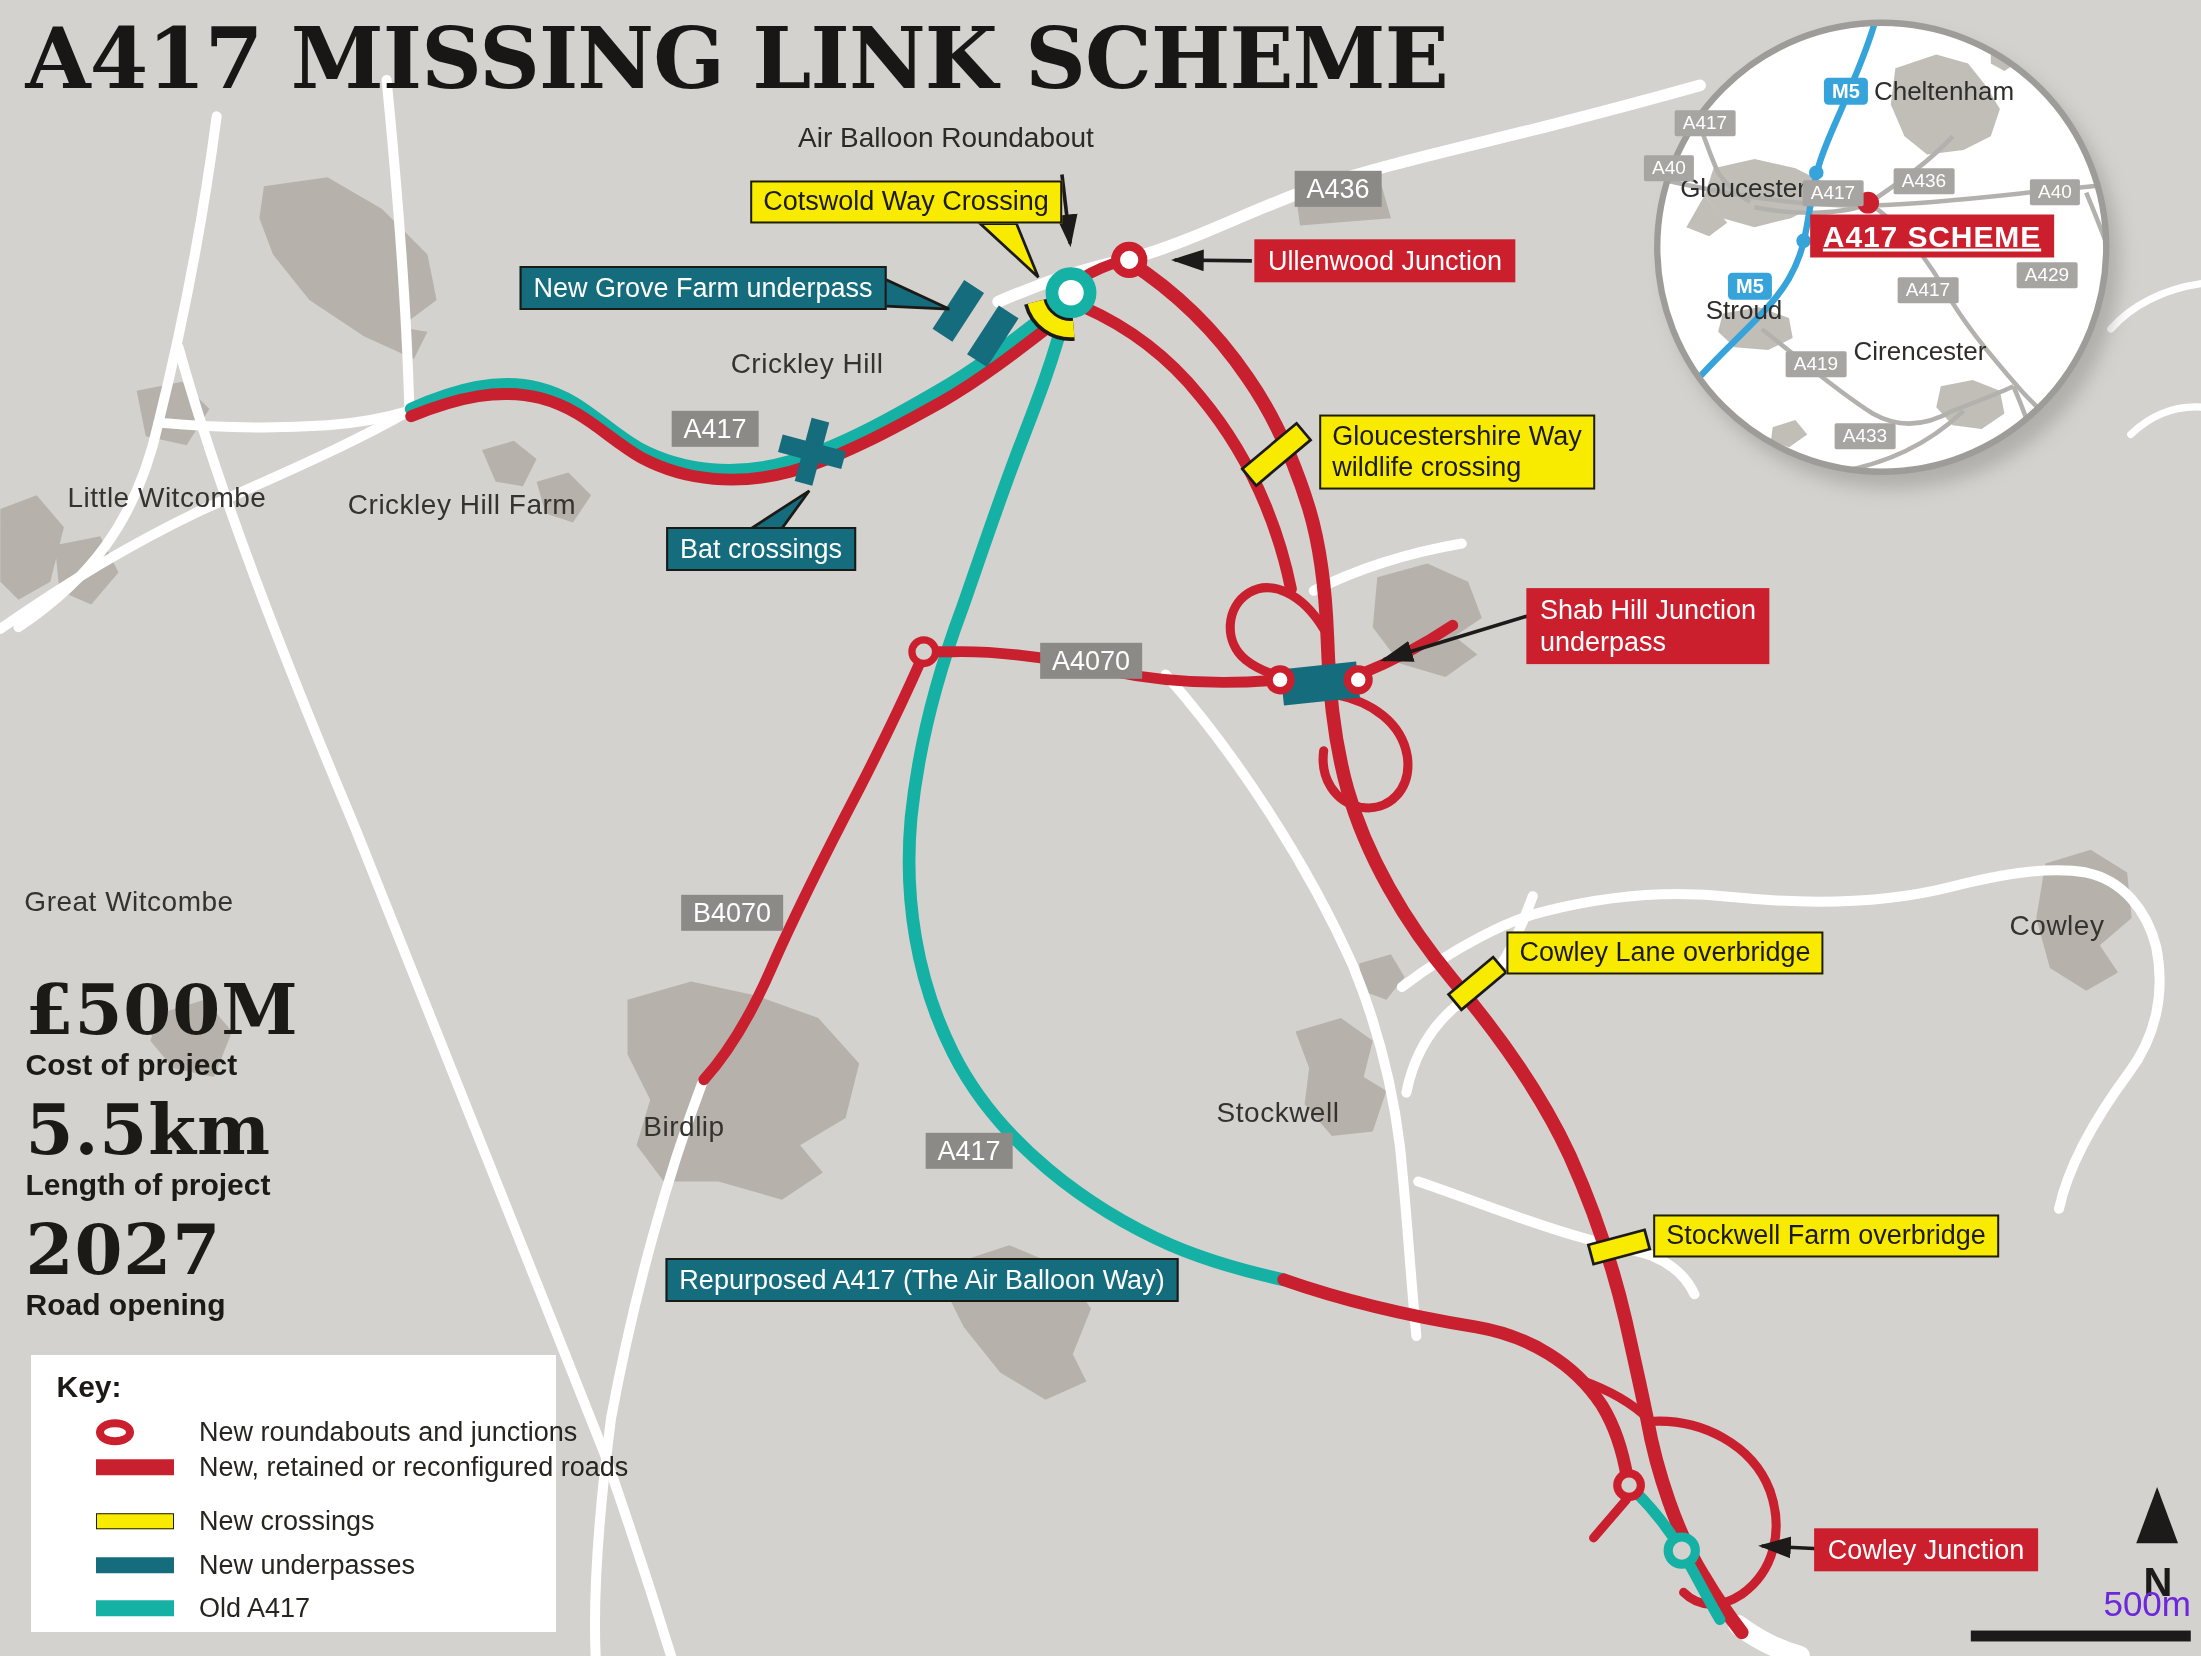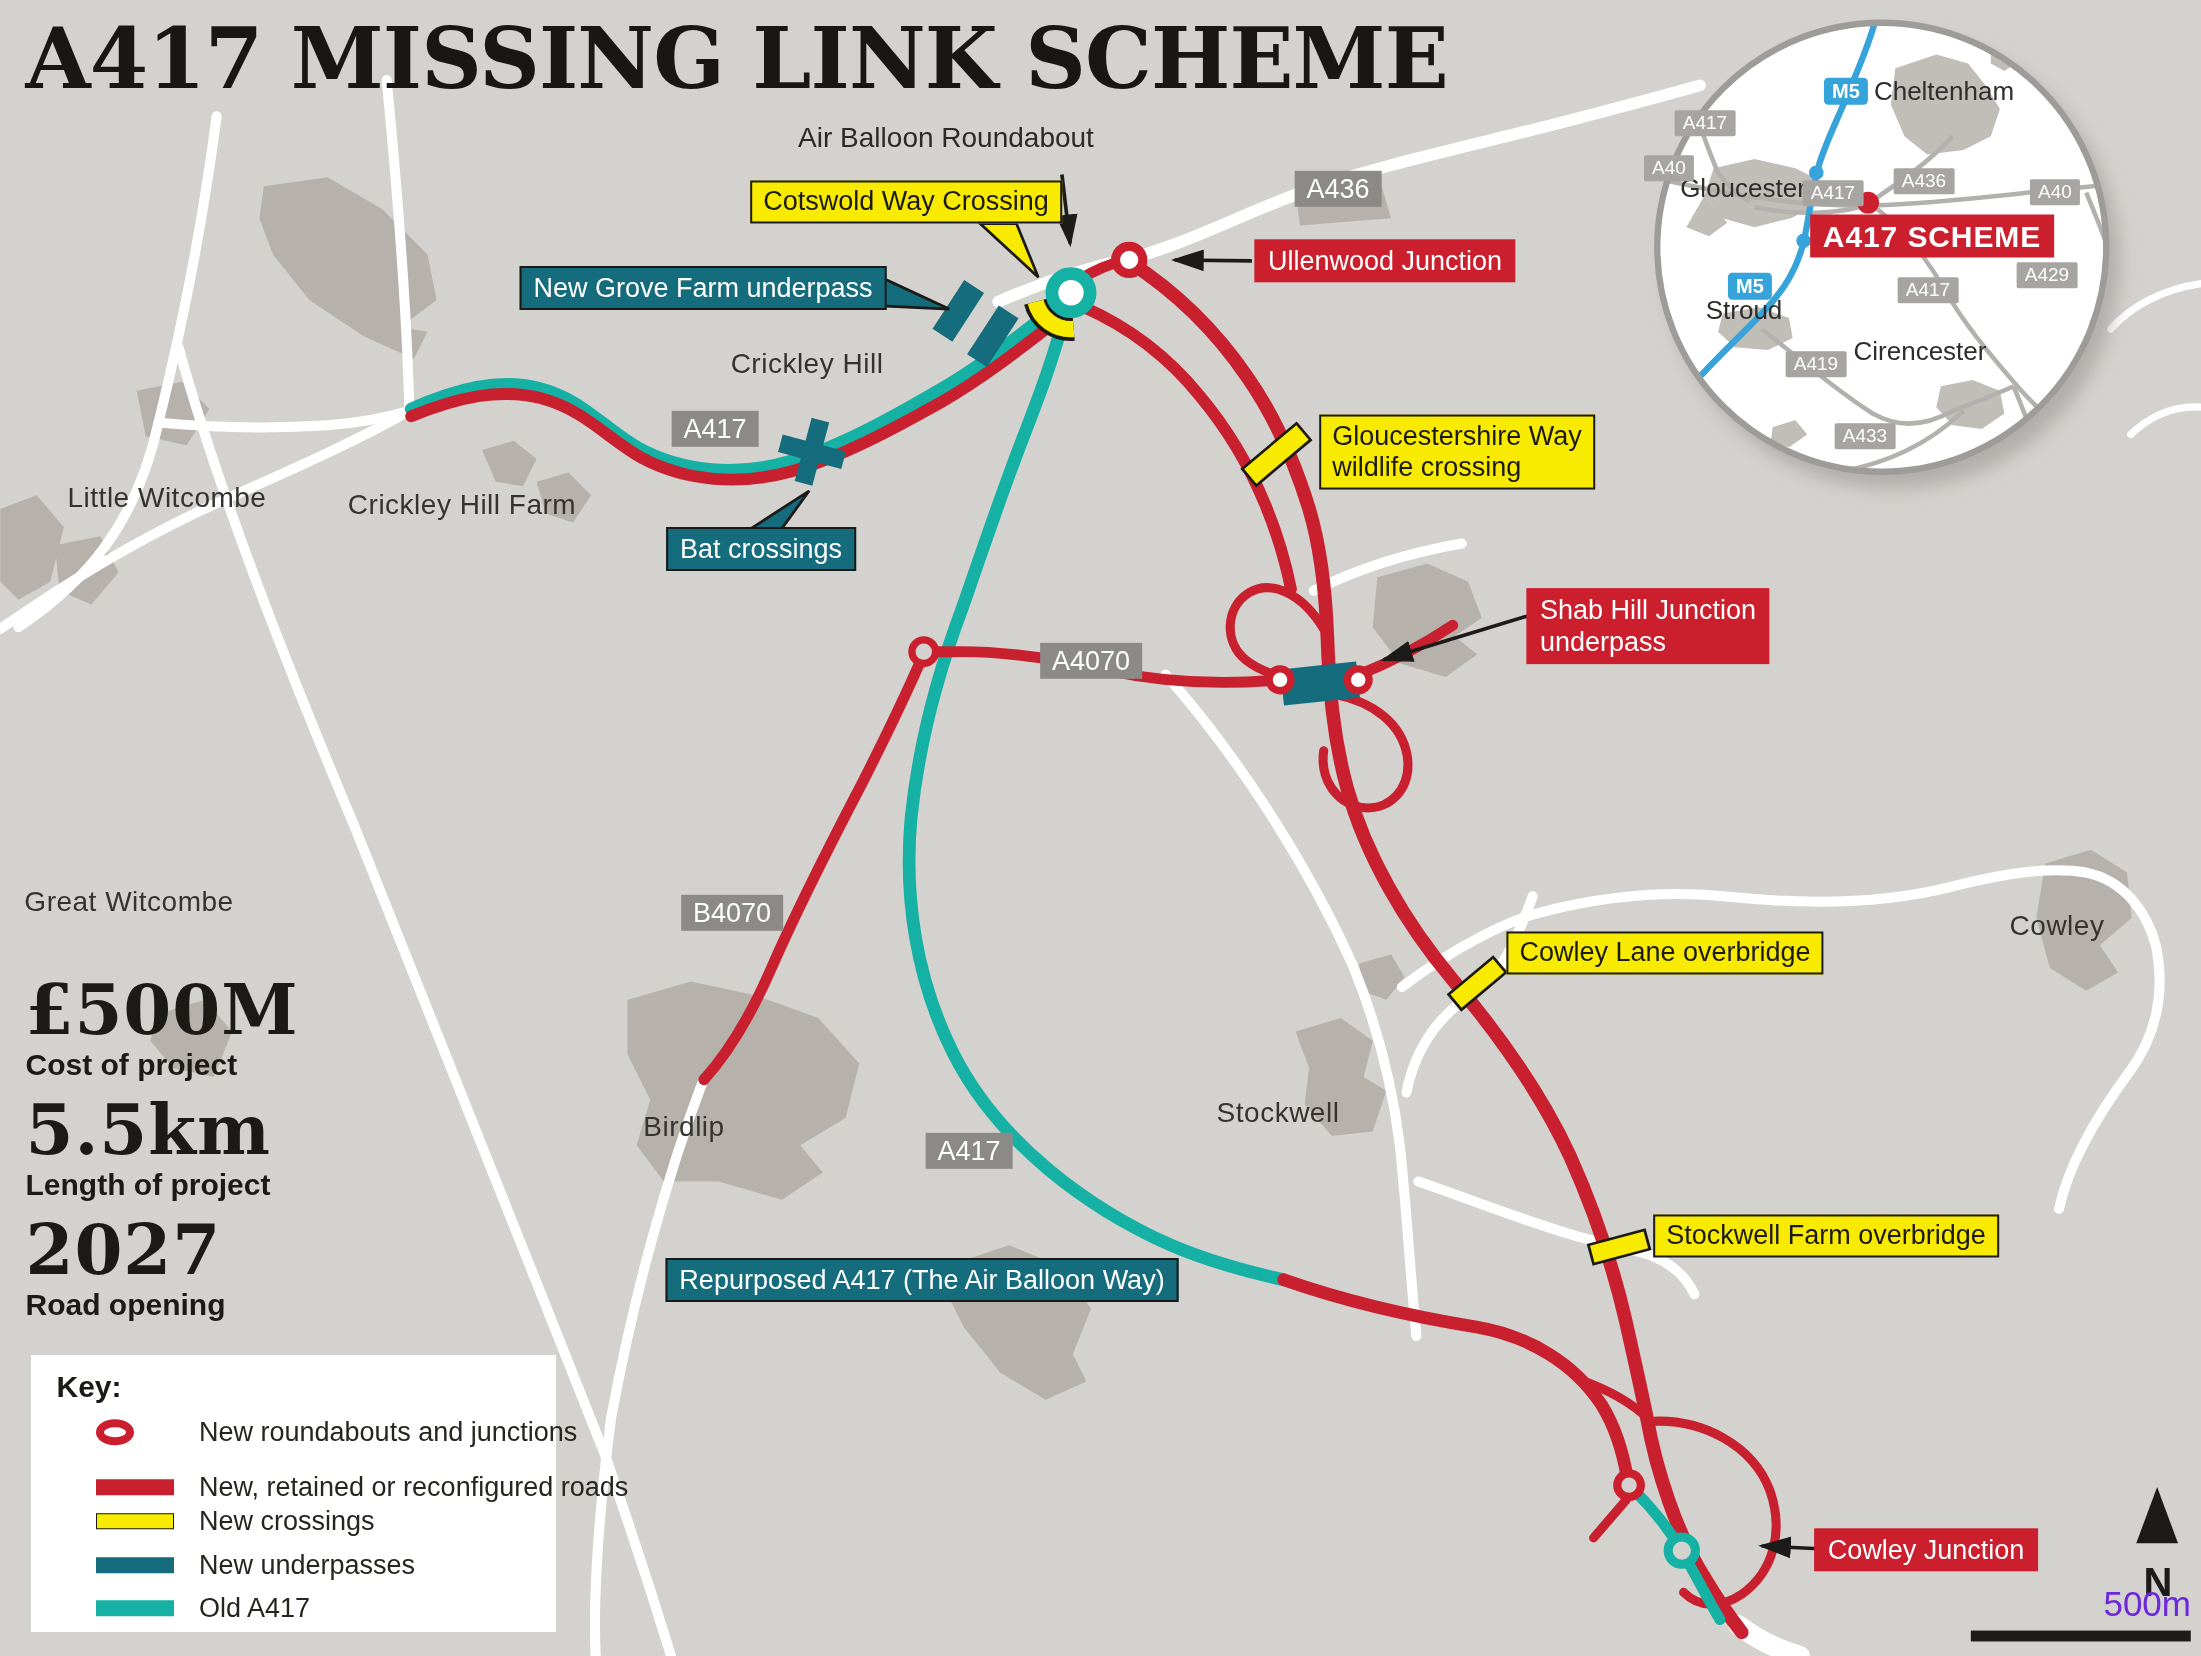--- a/index.html
+++ b/index.html
@@ -27,21 +27,21 @@
   .krow{position:absolute;left:0;height:36px;}
   .ksw{position:absolute;left:65px;top:50%;transform:translateY(-50%);}
   .klabel{position:absolute;left:168px;top:50%;transform:translateY(-50%);
           font-size:27px;color:#26251f;white-space:nowrap;}
   .sw-bar{width:78px;height:15.5px;}
   .sw-ring{width:38px;height:25.5px;border:8.2px solid #cb1f2e;border-radius:50%;box-sizing:border-box;}
   .icity{font-size:26px;color:#2e2d2b;white-space:nowrap;}
   .iglabel{background:#a7a5a1;color:#fff;font-size:19px;padding:1.8px 8.2px;white-space:nowrap;border-radius:1.8px;}
   .m5box{background:#36a4db;color:#fff;font-size:20px;font-weight:bold;padding:1.8px 8.2px;border-radius:4.5px;margin-top:44px;}
   #scheme{background:#cb1f2e;color:#fff;font-weight:bold;font-size:30px;
-          padding:4.5px 12.7px;white-space:nowrap;letter-spacing:0.9px;}
+          padding:4.5px 12.7px;white-space:nowrap;letter-spacing:0.9px;text-decoration:underline;}
   #northN{font-size:40px;font-weight:bold;color:#1c1b1a;}
   #scaleTxt{font-size:35px;font-weight:normal;color:#6d28d9;transform:translateX(-100%);}
   .two{text-align:left;}
   .two span{display:block;}
 </style>
 </head>
 <body>
 
 <div id="stage">
 
@@ -208,21 +208,21 @@
     <div class="v">2027</div>
     <div class="l">Road opening</div>
   </div>
 
   <div id="keybox" class="abs">
     <div class="kh">Key:</div>
     <div class="krow" style="top:59px;width:100%">
       <span class="ksw sw-ring"></span>
       <span class="klabel">New roundabouts and junctions</span>
     </div>
-    <div class="krow" style="top:114px;width:100%">
+    <div class="krow" style="top:94px;width:100%">
       <span class="ksw sw-bar" style="background:#c8202e"></span>
       <span class="klabel">New, retained or reconfigured roads</span>
     </div>
     <div class="krow" style="top:148px;width:100%">
       <span class="ksw sw-bar" style="background:#f8eb00;border:1.8px solid #1c1a17;box-sizing:border-box"></span>
       <span class="klabel">New crossings</span>
     </div>
     <div class="krow" style="top:192px;width:100%">
       <span class="ksw sw-bar" style="background:#156c7c"></span>
       <span class="klabel">New underpasses</span>

